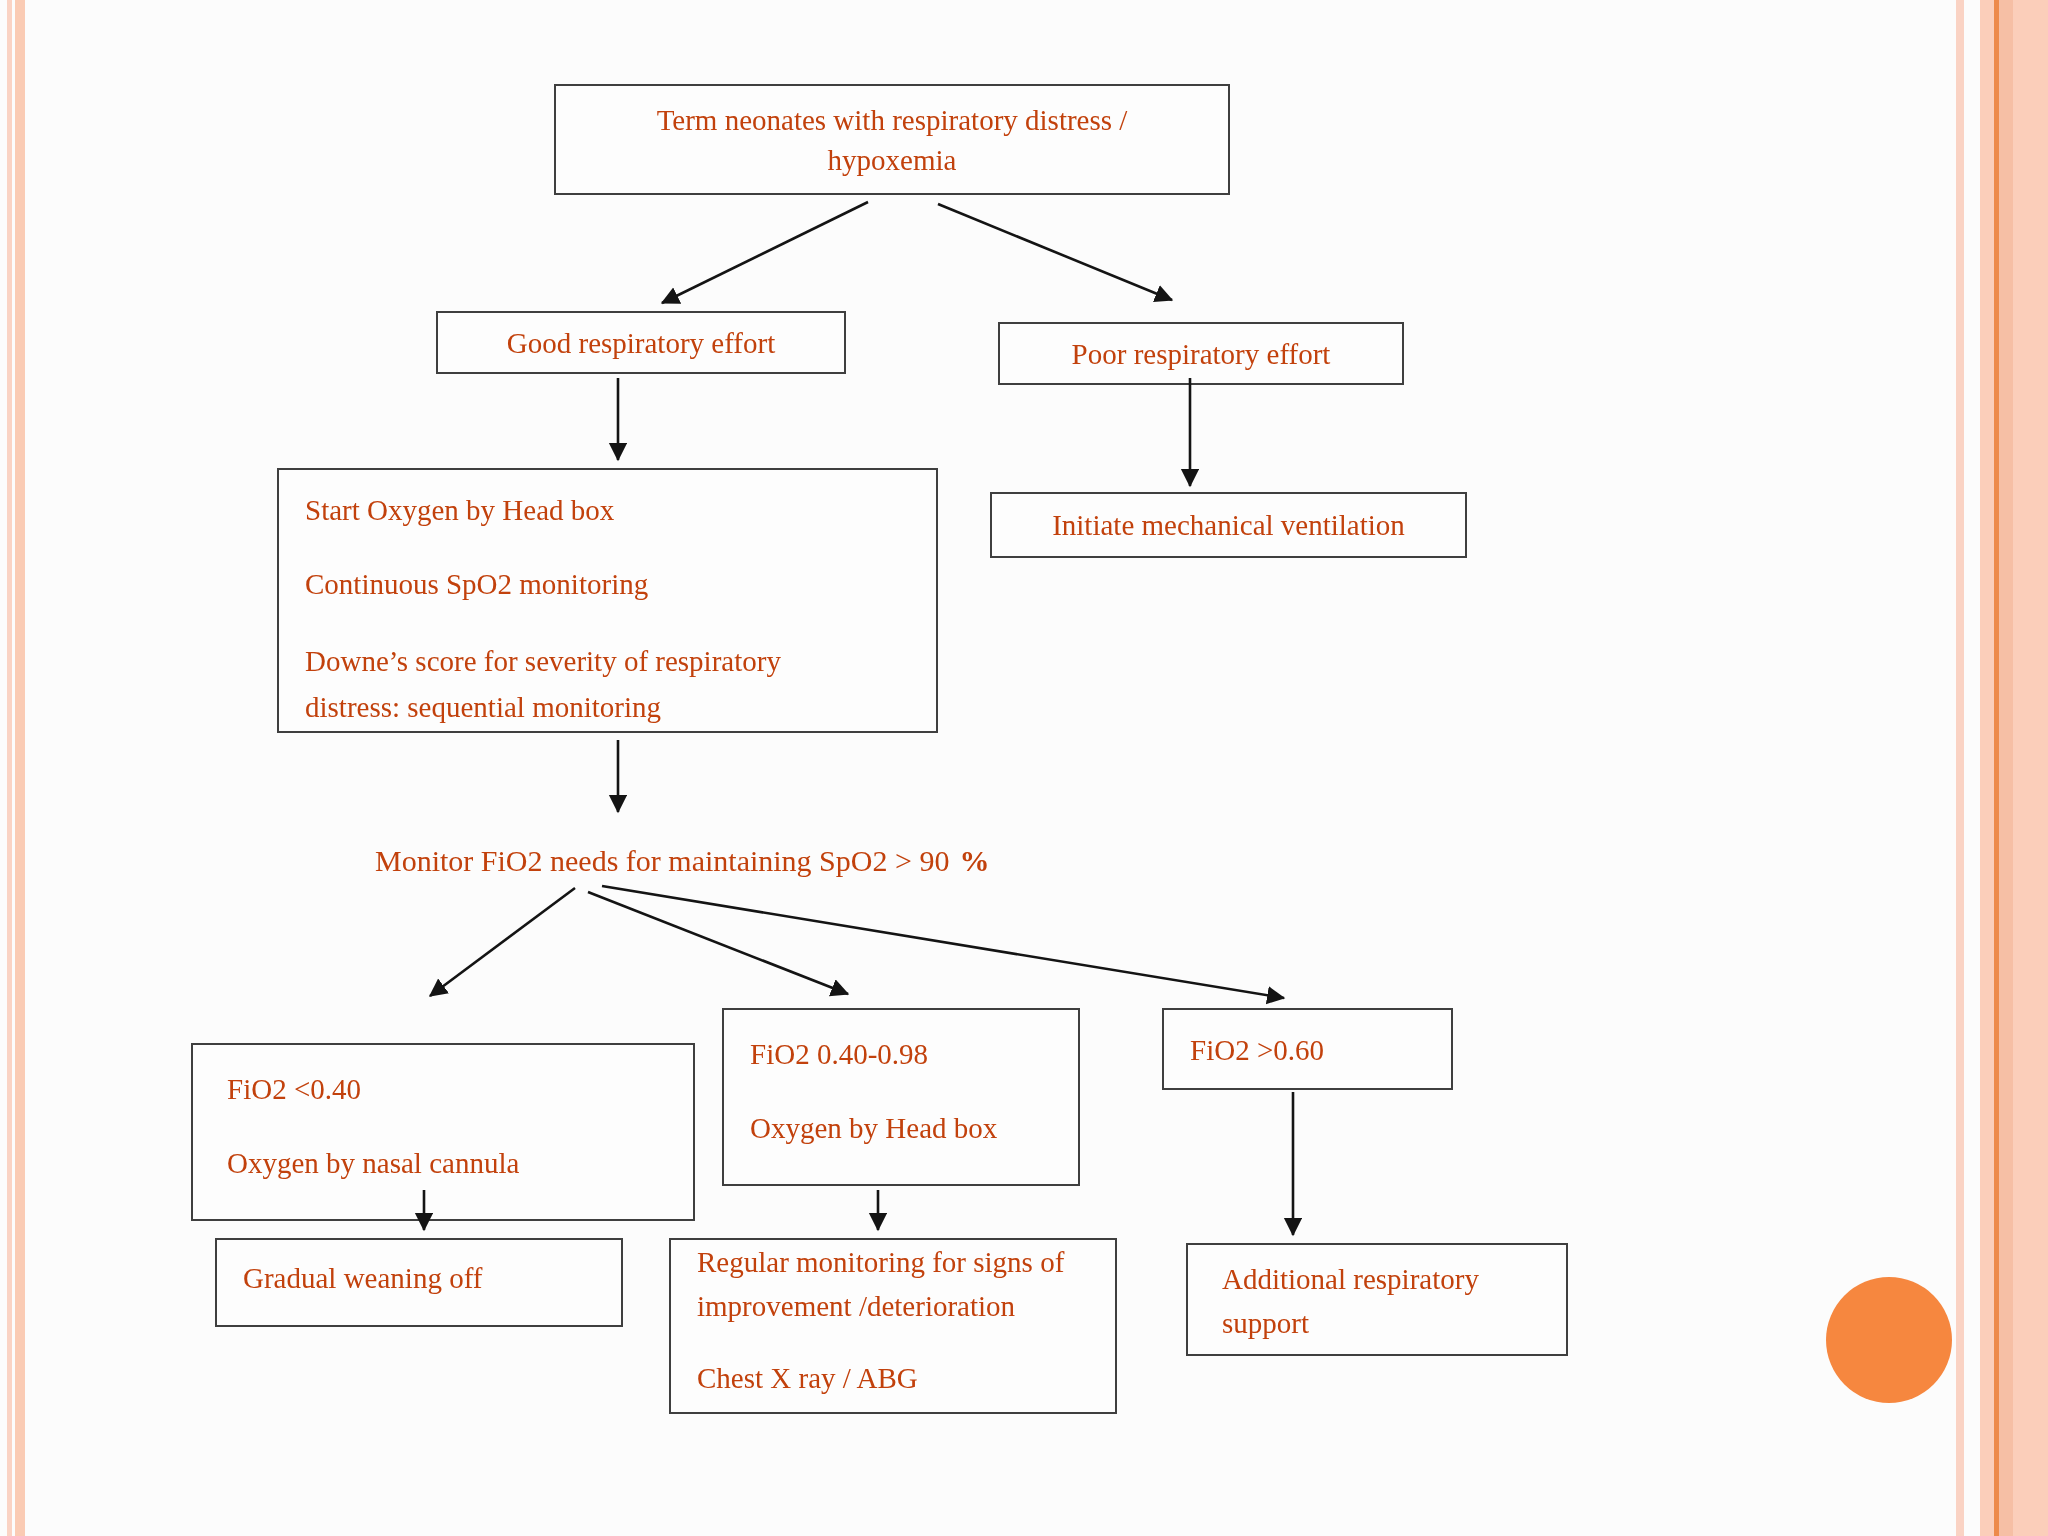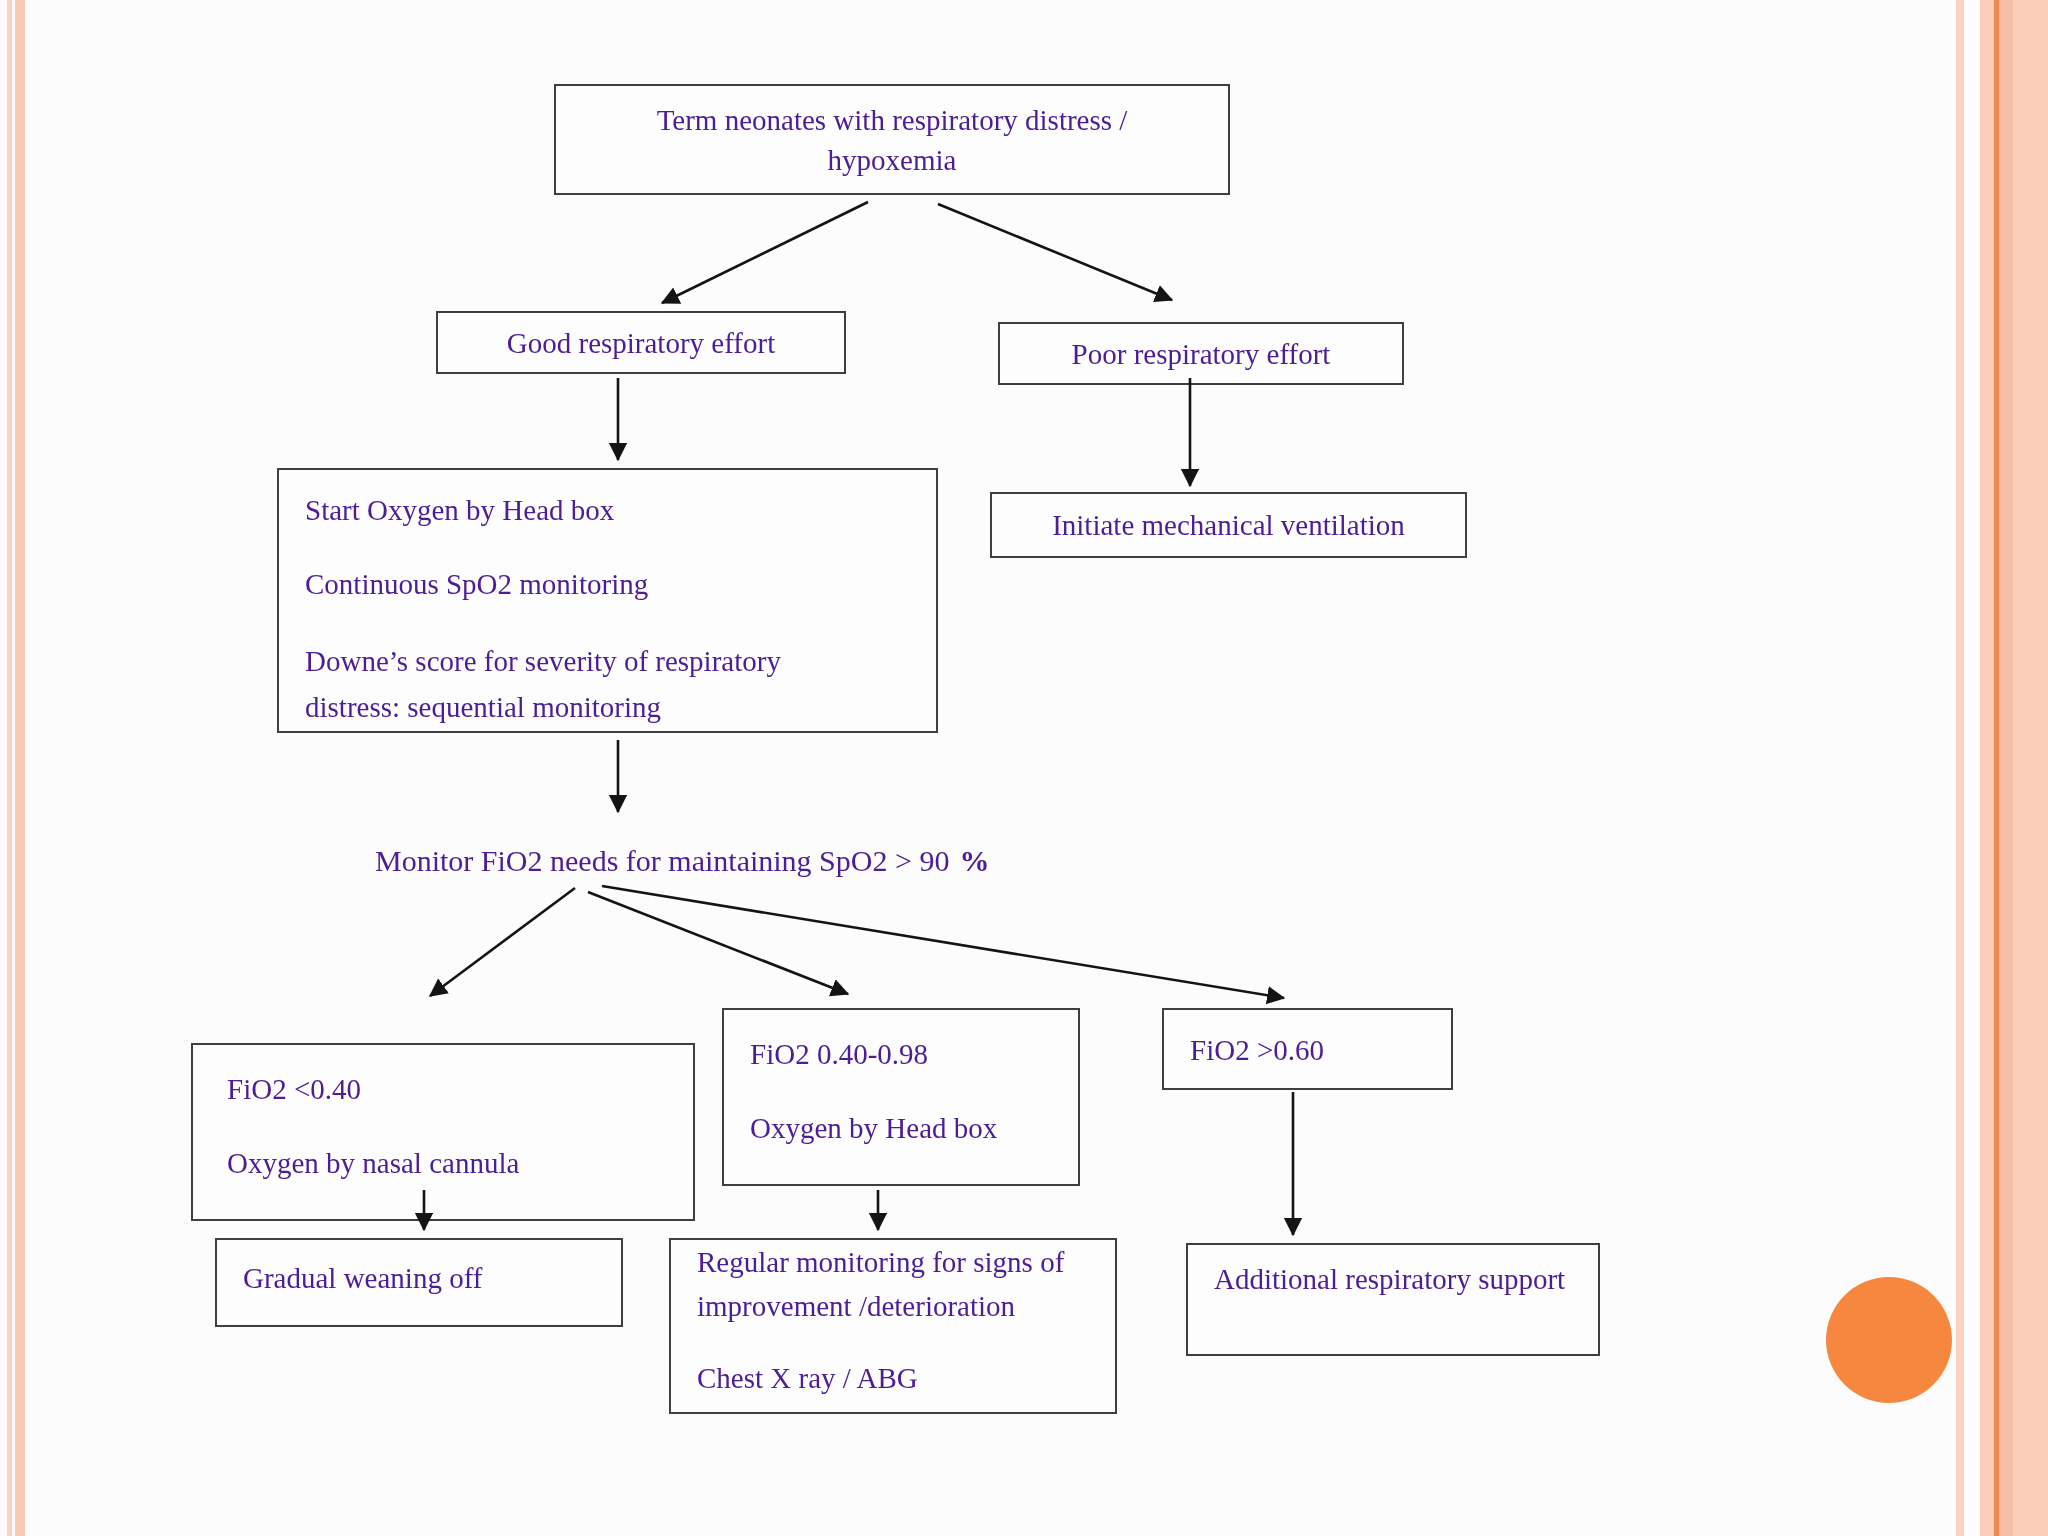--- a/index.html
+++ b/index.html
@@ -2,21 +2,21 @@
 <html style="--stripe-light: #FAD3C4; --stripe-medium: #FACBB4; --band-base: #FBCEBA; --band-line: #ED8A4B; --band-shade: #F6BFA5; --circle-color: #F6873F;"><head>
 <meta charset="utf-8">
 <style>
   html,body { margin:0; padding:0; background:#ffffff; }
   #slide {
     position:relative;
     width:2048px; height:1536px;
     background:#FCFCFC;
     overflow:hidden;
     font-family:"Liberation Serif","DejaVu Serif",serif;
-    color:#4c1d95;
+    color:#c2410c;
   }
   
   .stripe { position:absolute; top:0; height:1536px; }
   .stripe.s-left-1  { left:7px;    width:5px;  background:var(--stripe-light,#FAD3C4); }
   .stripe.s-left-2  { left:15px;   width:10px; background:var(--stripe-medium,#FACBB4); }
   .stripe.s-right-1 { left:1956px; width:8px;  background:var(--stripe-light,#FAD3C4); }
   .band             { position:absolute; top:0; height:1536px; left:1980px; width:68px; background:var(--band-base,#FBCEBA); }
   .band-line        { position:absolute; top:0; height:1536px; left:1994px; width:5px;  background:var(--band-line,#ED8A4B); }
   .band-shade       { position:absolute; top:0; height:1536px; left:1999px; width:14px; background:var(--band-shade,#F6BFA5); }
   .accent-circle {
@@ -41,21 +41,21 @@
   .n-headbox p { margin-bottom:34px; }
   .n-headbox p.wrap-narrow { max-width:575px; line-height:46px; }
   .n-init     { left:990px;  top:492px;  width:477px; height:66px;  }
   .n-fio2low  { left:191px;  top:1043px; width:504px; height:178px; padding:24px 14px 0 34px; }
   .n-fio2mid  { left:722px;  top:1008px; width:358px; height:178px; padding:24px 14px 0 26px; }
   .n-fio2high { left:1162px; top:1008px; width:291px; height:82px;  padding:20px 14px 0 26px; }
   .n-fio2low p, .n-fio2mid p { margin-bottom:34px; }
   .n-wean     { left:215px;  top:1238px; width:408px; height:89px;  padding:18px 10px 0 26px; }
   .n-regular  { left:669px;  top:1238px; width:448px; height:176px; padding:0 14px 0 26px; line-height:44px; }
   .n-regular .gap-top { margin-top:28px; }
-  .n-add      { left:1186px; top:1243px; width:414px; height:113px; padding:12px 24px 0 26px; line-height:44px; }
+  .n-add      { left:1186px; top:1243px; width:382px; height:113px; padding:12px 24px 0 34px; line-height:44px; }
   .monitor-line {
     position:absolute; left:375px; top:842px; width:760px;
     font-size:30px; line-height:38px;
   }
   .monitor-line b { margin-left:10px; }
   #arrows { position:absolute; left:0; top:0; width:2048px; height:1536px; pointer-events:none; z-index:5; }
 </style>
 </head>
 <body>
 

